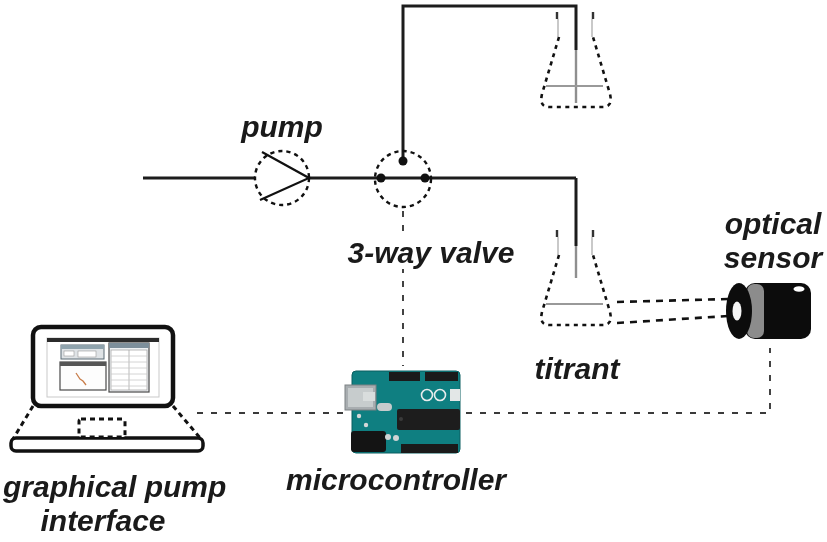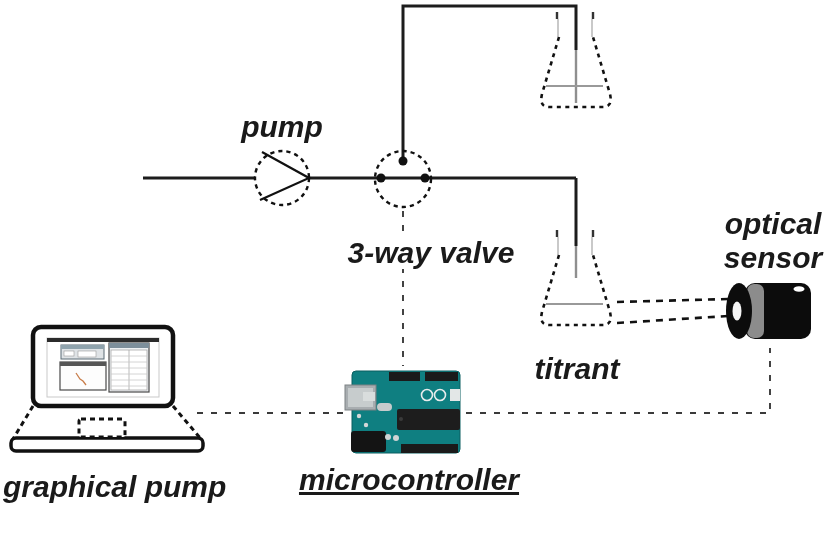--- a/index.html
+++ b/index.html
@@ -145,19 +145,20 @@
 
   <div class="lbl" id="lbl-valve" style="left:321px;top:236px;width:180px;margin-left:20px;">3-way valve</div>
 
   <div class="lbl" id="lbl-optical" style="left:703px;top:207px;width:140px;line-height:34px;">
     <span class="ln">optical</span>
     <span class="ln">sensor</span>
   </div>
 
   <div class="lbl" id="lbl-sample" style="left:497px;top:352px;width:160px;">titrant</div>
 
-  <div class="lbl" id="lbl-mcu" style="left:289px;top:463px;width:240px;text-decoration:underline;">microcontroller</div>
+  <div class="lbl" id="lbl-mcu" style="left:276px;top:463px;width:240px;">microcontroller</div>
 
   <div class="lbl" id="lbl-gui" style="left:3px;top:470px;width:200px;line-height:34px;">
     <span class="ln">graphical pump</span>
+    <span class="ln">interface</span>
   </div>
 
 </div>
 
 </body></html>

